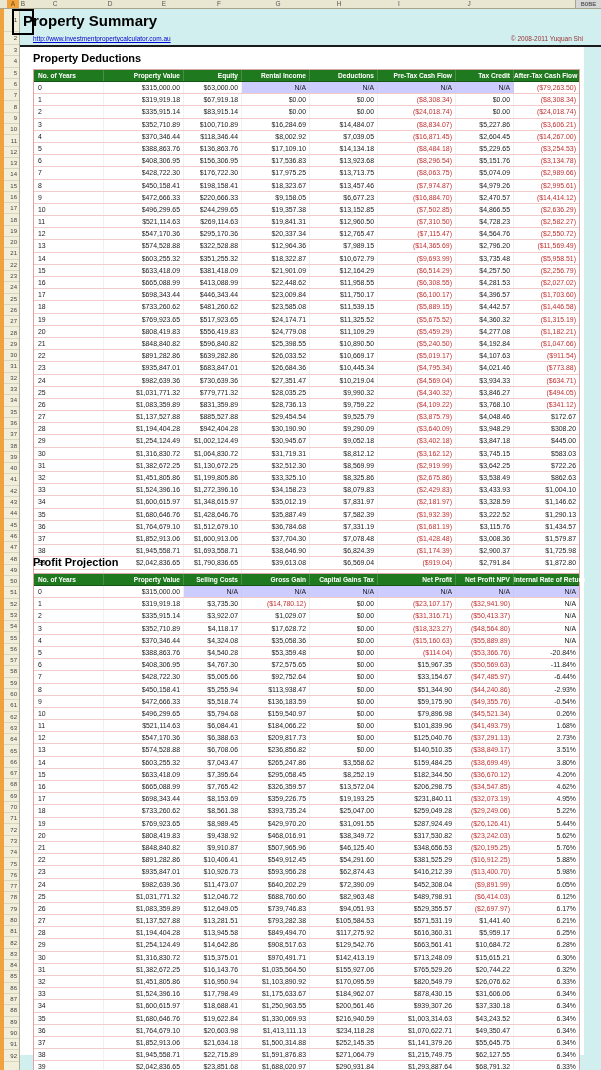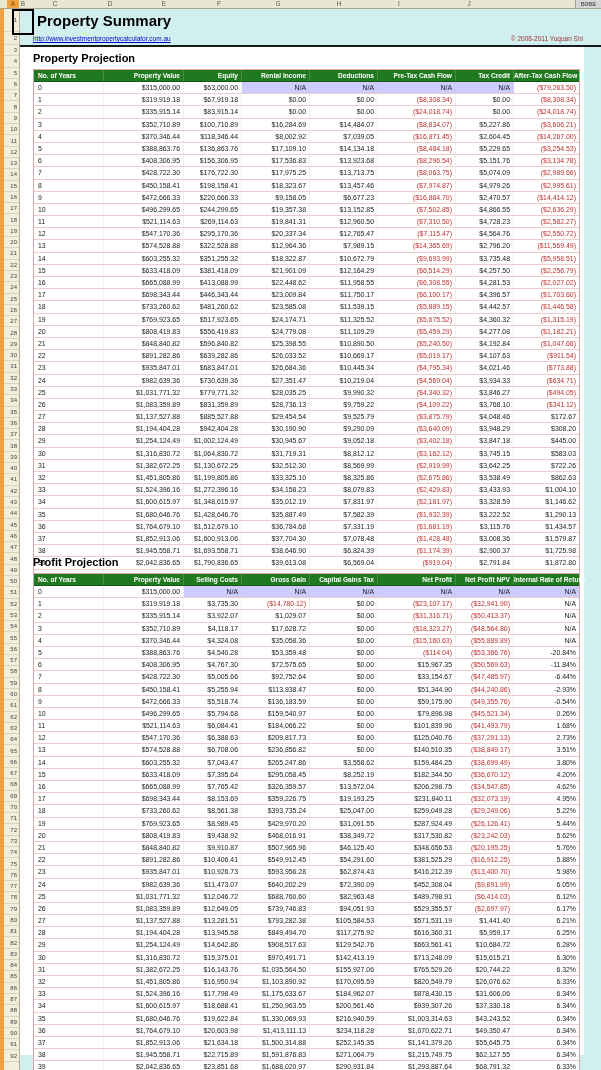--- a/index.html
+++ b/index.html
@@ -34,21 +34,21 @@
   .row-num{
     box-sizing:border-box;width:100%;
     font-size:6px;color:#444;text-align:right;padding-right:2px;
     border-bottom:1px solid #d9d6c0;display:flex;align-items:center;justify-content:flex-end;
   }
   
   #title-row{
     position:absolute;left:19px;top:8px;right:0;height:24px;
     background:var(--cyan,#d2efef);display:flex;align-items:center;
   }
-  #page-title{font-size:15px;font-weight:bold;color:#000;padding-left:18px;}
+  #page-title{font-size:15px;font-weight:bold;color:#000;padding-left:4px;}
   #selection-box{
     position:absolute;left:12px;top:9px;width:18px;height:22px;
     border:2px solid #000;z-index:7;background:transparent;
   }
   #link-row{
     position:absolute;left:19px;top:32px;right:0;height:13px;
     background:var(--cyan,#d2efef);border-bottom:2px solid #1a1a1a;
     display:flex;align-items:center;justify-content:space-between;
   }
   #site-link{font-size:6.5px;color:#0000cc;text-decoration:underline;padding-left:14px;}
@@ -203,21 +203,21 @@
 <div id="selection-box"></div>
 <div id="title-row">
   <span id="page-title">Property Summary</span>
 </div>
 <div id="link-row">
   <span id="site-link">http://www.investmentpropertycalculator.com.au</span>
   <span id="copyright-text">© 2008-2011 Yuquan Shi</span>
 </div>
 
 <div id="white-panel">
-  <div class="section-heading" id="heading-property">Property Projection</div>
+  <div class="section-heading" id="heading-property">Property Deductions</div>
   <div class="tbl" id="table-property">
       <div class="tr thead">
         <div class="td c0">No. of Years</div>
         <div class="td c1">Property Value</div>
         <div class="td c2">Equity</div>
         <div class="td c3">Rental Income</div>
         <div class="td c4">Deductions</div>
         <div class="td c5">Pre-Tax Cash Flow</div>
         <div class="td c6">Tax Credit</div>
         <div class="td c7">After-Tax Cash Flow</div>

